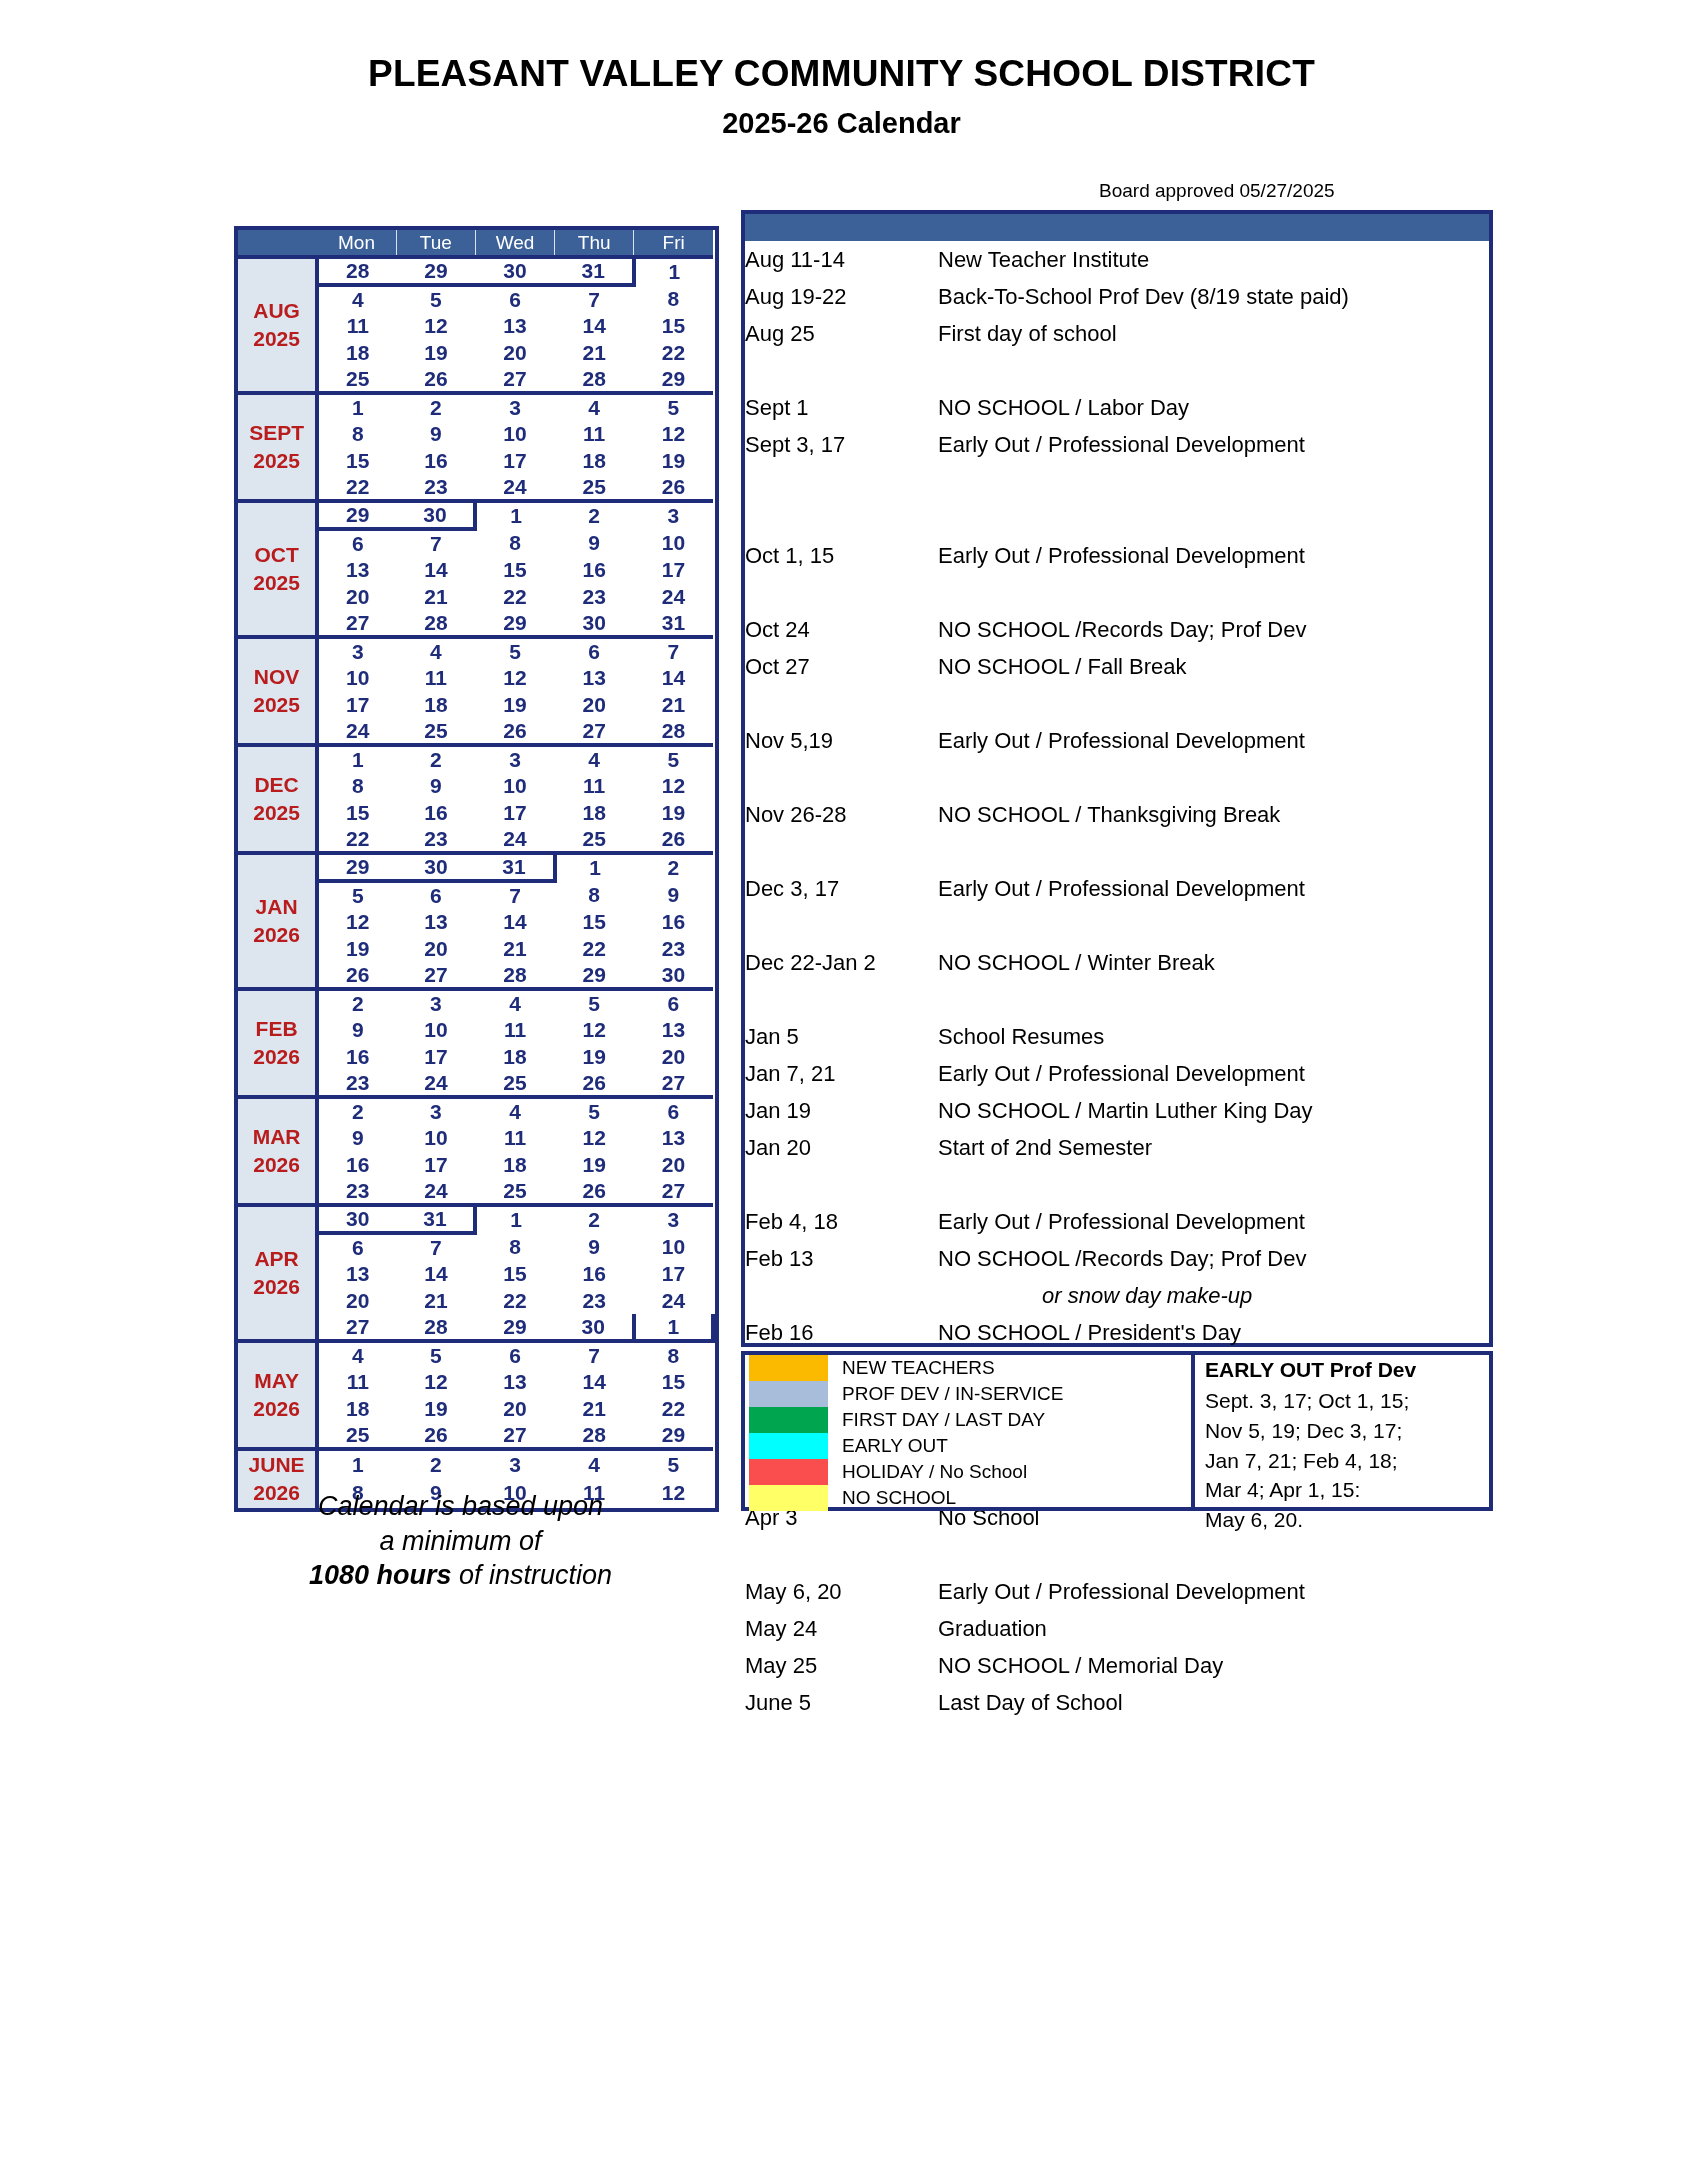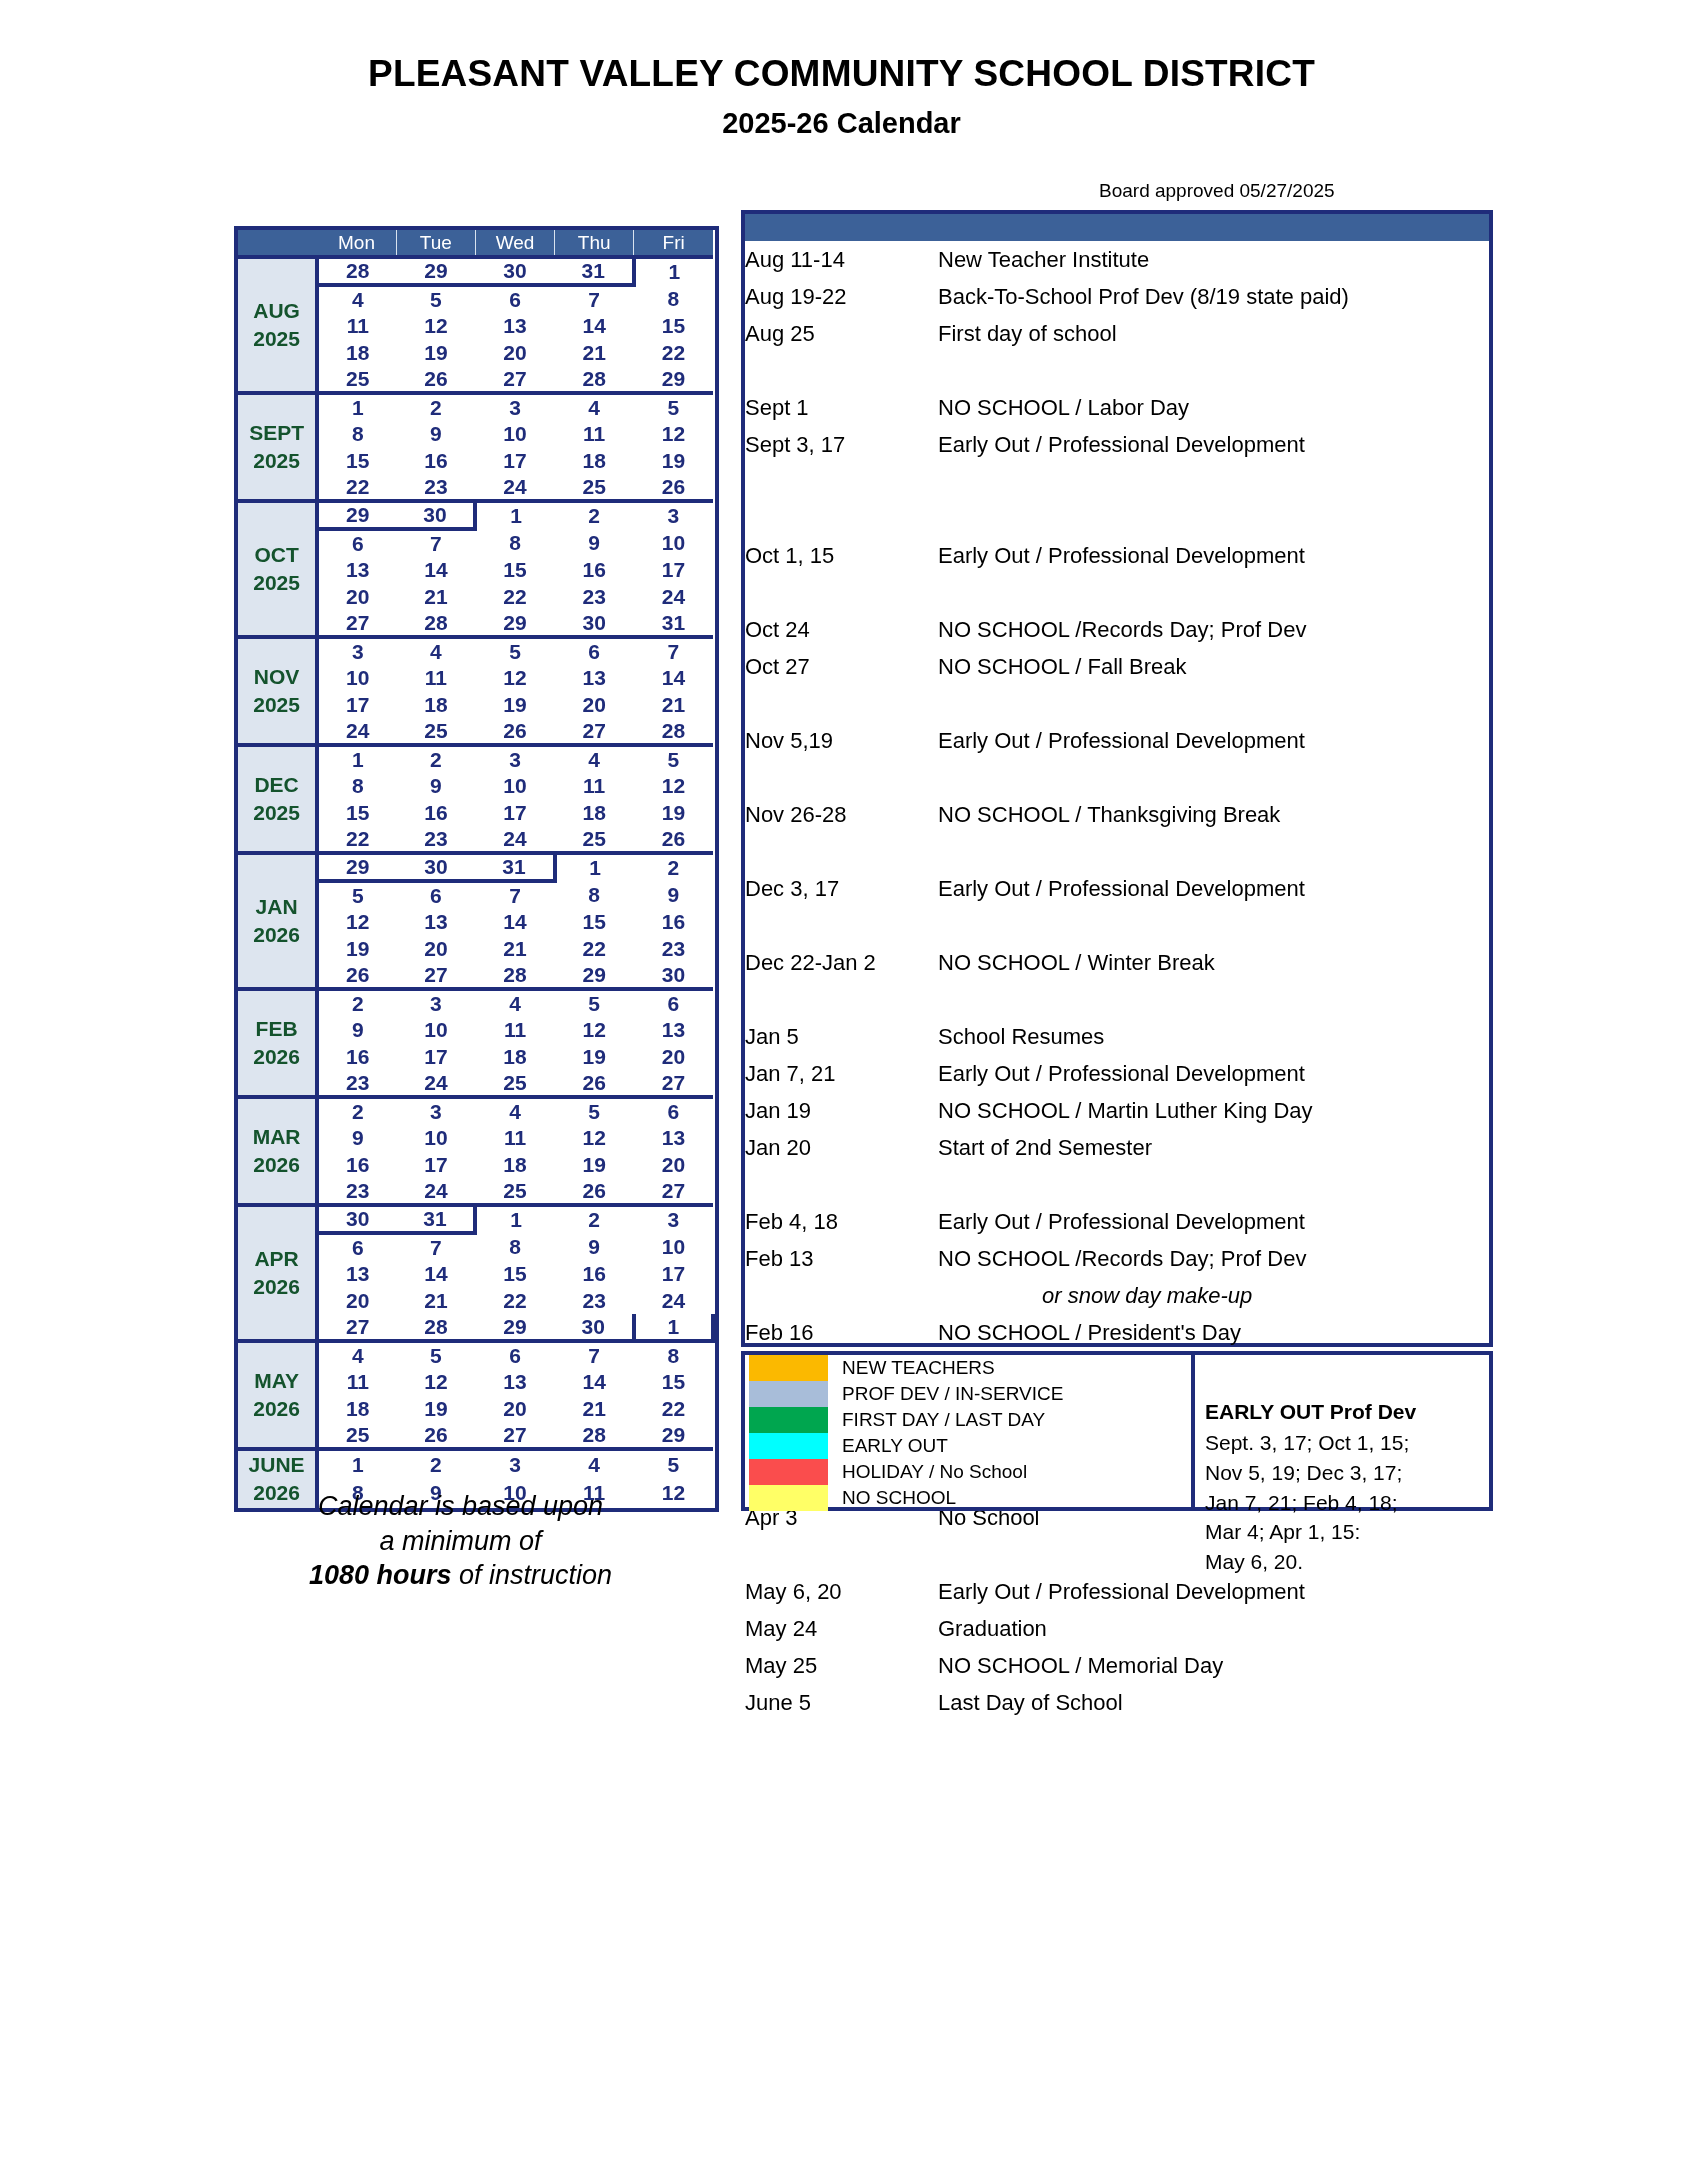--- a/index.html
+++ b/index.html
@@ -43,21 +43,21 @@
   .dow-head th {
     background:#3c6198; color:#fff;
     font-size:19px; font-weight:normal;
     height:27px; text-align:center;
     border-right:1px solid #d9e3ef;
   }
   .dow-head th.mlabel { background:#3c6198; border-right:none; }
   .dow-head th:last-child { border-right:none; }
 
   td.mlabel {
-    background:#dde5ef; color:#14532d;
+    background:#dde5ef; color:#b91c1c;
     font-size:21px; font-weight:bold; text-align:center;
     width:101px; vertical-align:middle; line-height:1.35;
     border-right:4px solid #1f2c7a;
   }
   td.day {
     text-align:center; font-size:21px; font-weight:bold;
     color:#1f2c7a; height:27px; width:76px;
     background:#ffffff;
   }
   
@@ -110,21 +110,21 @@
   #legend-wrap {
     position:absolute; left:741px; top:1084px;
     width:752px; height:160px;
     border:4px solid #1f2c7a;
     display:flex; background:#fff;
   }
   #legend-left { width:450px; border-right:4px solid #1f2c7a; }
   .lg-row { display:flex; height:26px; align-items:center; }
   .lg-swatch { width:79px; height:26px; margin-left:4px; }
   .lg-label { font-size:19px; color:#000; padding-left:14px; white-space:nowrap; }
-  #legend-right { flex:1; padding:3px 0 0 10px;margin-top:42px; }
+  #legend-right { flex:1; padding:3px 0 0 10px; }
   #lg-title { font-size:21px; font-weight:bold; color:#000; margin-bottom:4px; white-space:nowrap;}
   .lg-line { font-size:21px; color:#000; line-height:1.42; white-space:nowrap; }
 </style>
 </head>
 <body>
 
 <div id="title-block">
   <div id="main-title">PLEASANT VALLEY COMMUNITY SCHOOL DISTRICT</div>
   <div id="sub-title">2025-26 Calendar</div>
 </div>

